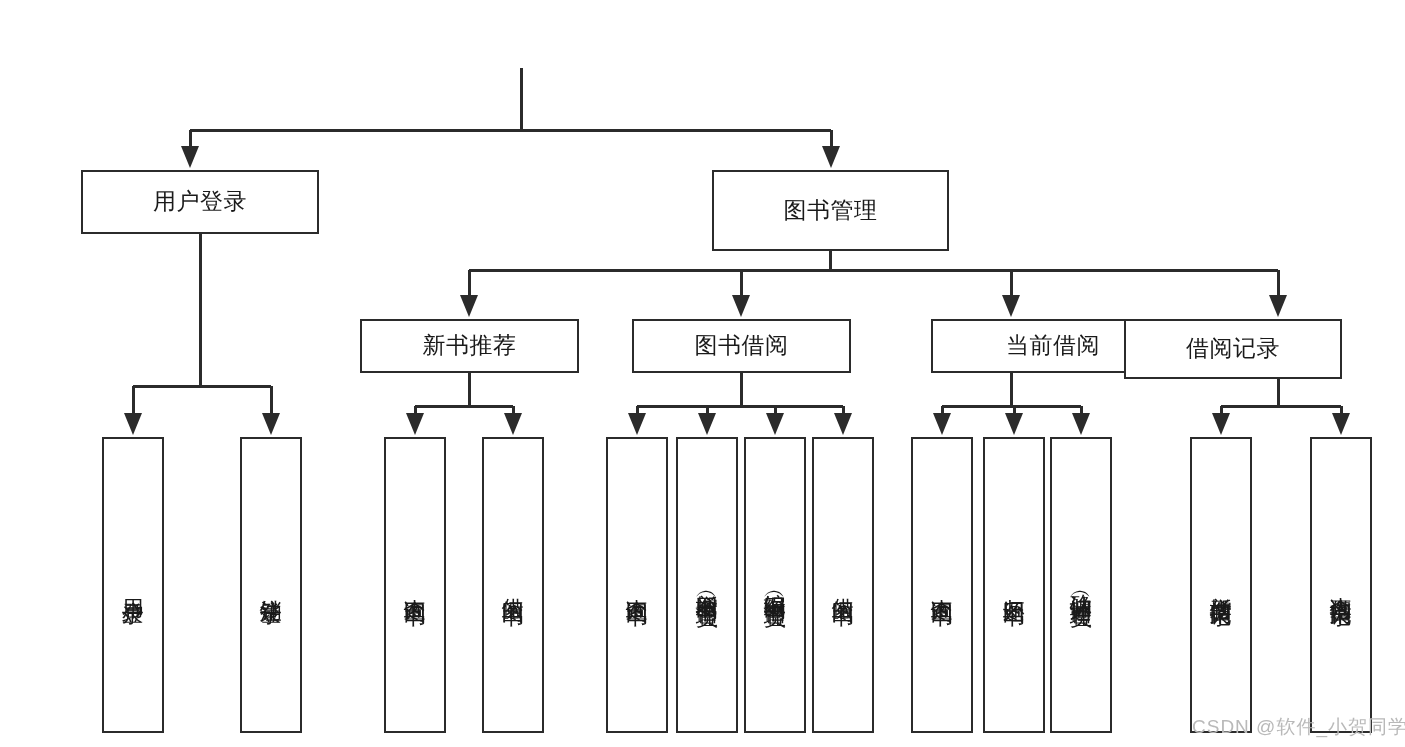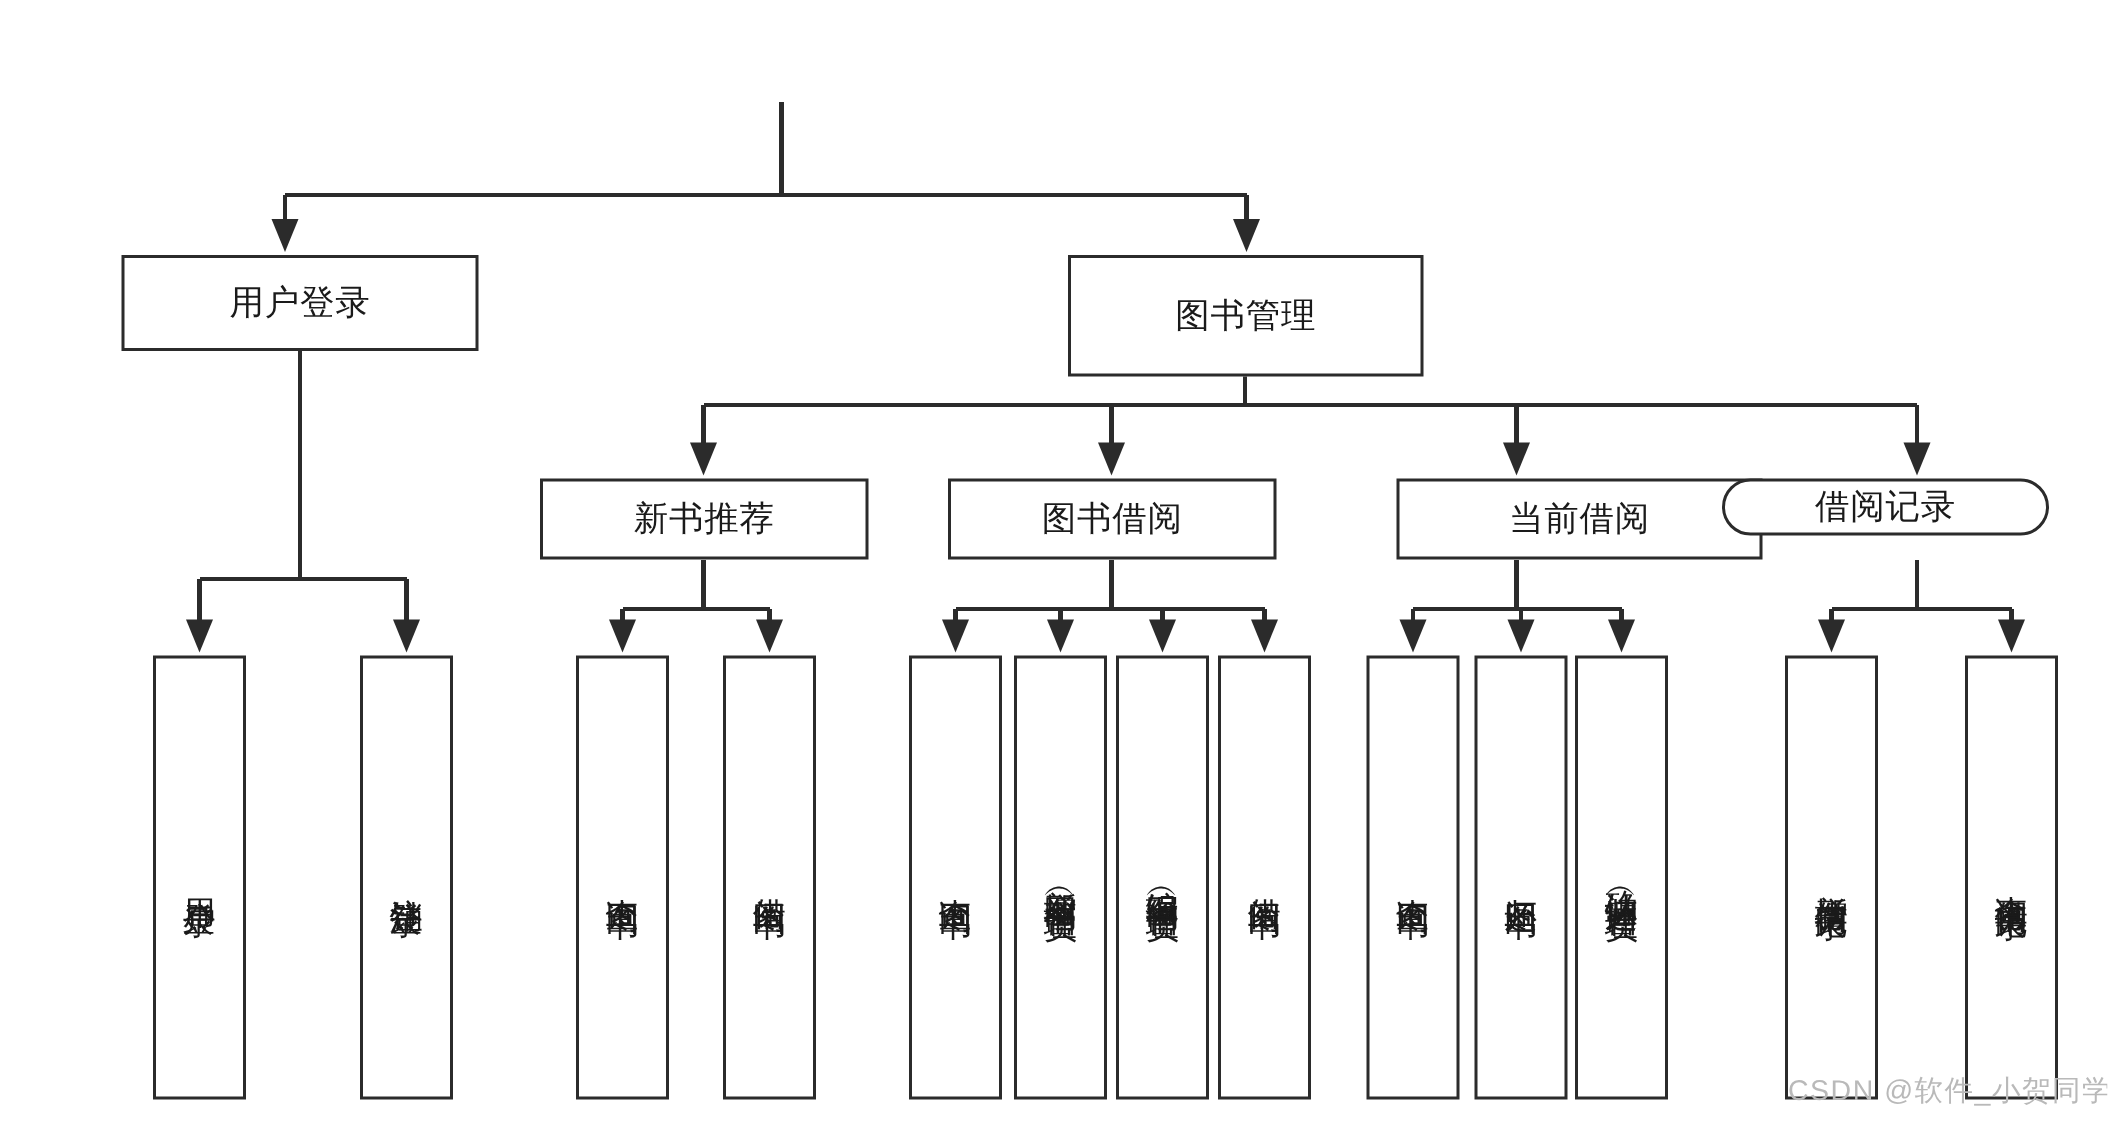--- a/index.html
+++ b/index.html
@@ -139,21 +139,21 @@
   <div id="level2-layer">
       <div class="node horiz" style="left: 360px; top: 319px; width: 219px; height: 54px;">
         <span>新书推荐</span>
       </div>
       <div class="node horiz" style="left: 632px; top: 319px; width: 219px; height: 54px; text-align: right;">
         <span>图书借阅</span>
       </div>
       <div class="node horiz" style="left: 891px; top: 319px; width: 244px; height: 54px; margin-left: 40px;">
         <span>当前借阅</span>
       </div>
-      <div class="node horiz" style="left: 1148px; top: 319px; width: 218px; height: 38px; border-radius: 23px;">
+      <div class="node horiz" style="left: 1124px; top: 319px; width: 218px; height: 60px;">
         <span>借阅记录</span>
       </div>
     </div>
   <div id="leaf-layer">
       <div class="node vert" style="left: 102px; top: 437px; width: 62px; height: 296px;">
         <span class="vtext">用户登录</span>
       </div>
       <div class="node vert" style="left: 240px; top: 437px; width: 62px; height: 296px;">
         <span class="vtext">注销登录</span>
       </div>

